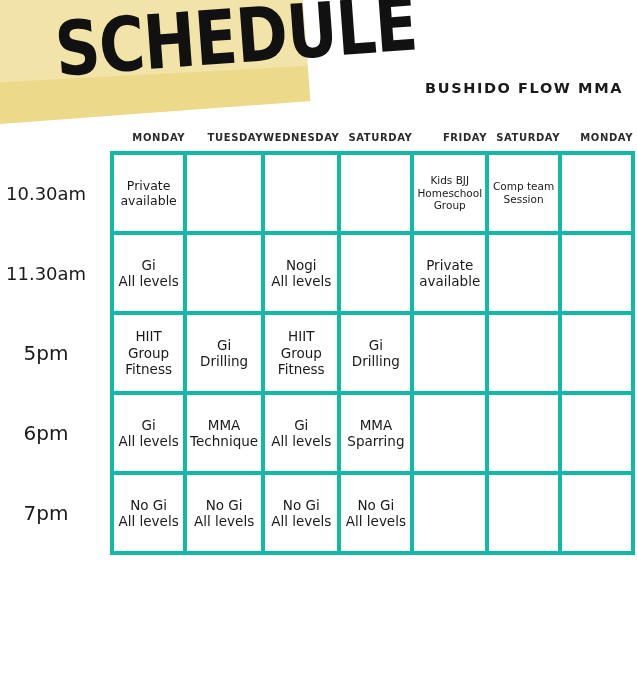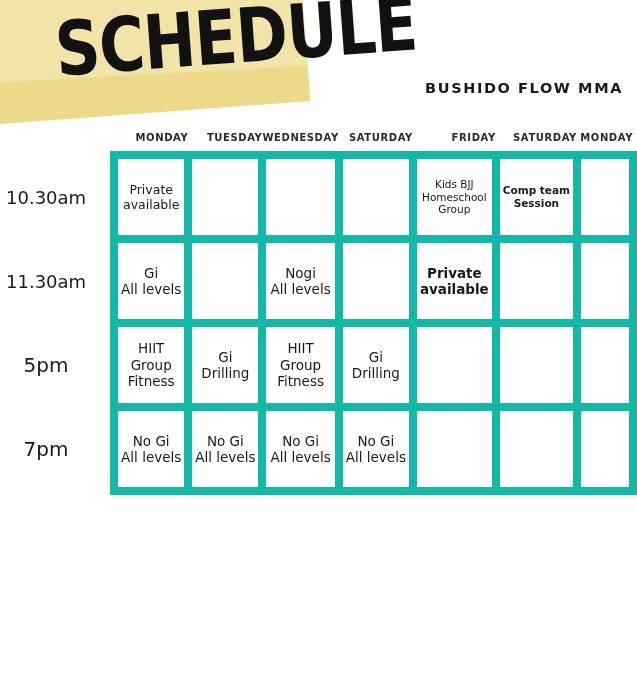--- a/index.html
+++ b/index.html
@@ -120,37 +120,37 @@
     font-size: 20px;
     color: #1a1a1a;
     text-align: center;
     padding-right: 24px;
     border: none;
     white-space: nowrap;
   }
   td.timecell.small { font-size: 18px; }
 
   td.cell {
-    border: 8px solid #14b8a6;
+    border: 4px solid #14b8a6;
     height: 72px;
     text-align: center;
     vertical-align: middle;
     padding: 2px 3px;
     font-family: "DejaVu Sans", sans-serif;
     color: #1a1a1a;
     line-height: 1.22;
   }
   td.cell .l {
     display: block;
     white-space: nowrap;
   }
   td.cell.sz-12 .l { font-size: 12.5px; }
   td.cell.sz-13 .l { font-size: 13.5px; }
   td.cell.sz-11 .l { font-size: 10.5px; }
-  td.cell.bold .l { font-weight: bold; text-align: center; }
+  td.cell.bold .l { font-weight: normal; text-align: center; }
 </style>
 </head>
 <body>
 
 <div class="page">
 
   <div class="banner">
     <div class="banner-inner"></div>
   </div>
   <div class="white-wedge"></div>
@@ -243,20 +243,42 @@
             </td>
             <td class="cell sz-13">
               <span class="l">Gi</span>
               <span class="l">Drilling</span>
             </td>
             <td class="cell"></td>
             <td class="cell"></td>
             <td class="cell"></td>
           </tr>
           <tr>
+            <td class="timecell">6pm</td>
+            <td class="cell sz-13">
+              <span class="l">Gi</span>
+              <span class="l">All levels</span>
+            </td>
+            <td class="cell sz-13">
+              <span class="l">MMA</span>
+              <span class="l">Technique</span>
+            </td>
+            <td class="cell sz-13">
+              <span class="l">Gi</span>
+              <span class="l">All levels</span>
+            </td>
+            <td class="cell sz-13">
+              <span class="l">MMA</span>
+              <span class="l">Sparring</span>
+            </td>
+            <td class="cell"></td>
+            <td class="cell"></td>
+            <td class="cell"></td>
+          </tr>
+          <tr>
             <td class="timecell">7pm</td>
             <td class="cell sz-13">
               <span class="l">No Gi</span>
               <span class="l">All levels</span>
             </td>
             <td class="cell sz-13">
               <span class="l">No Gi</span>
               <span class="l">All levels</span>
             </td>
             <td class="cell sz-13">

